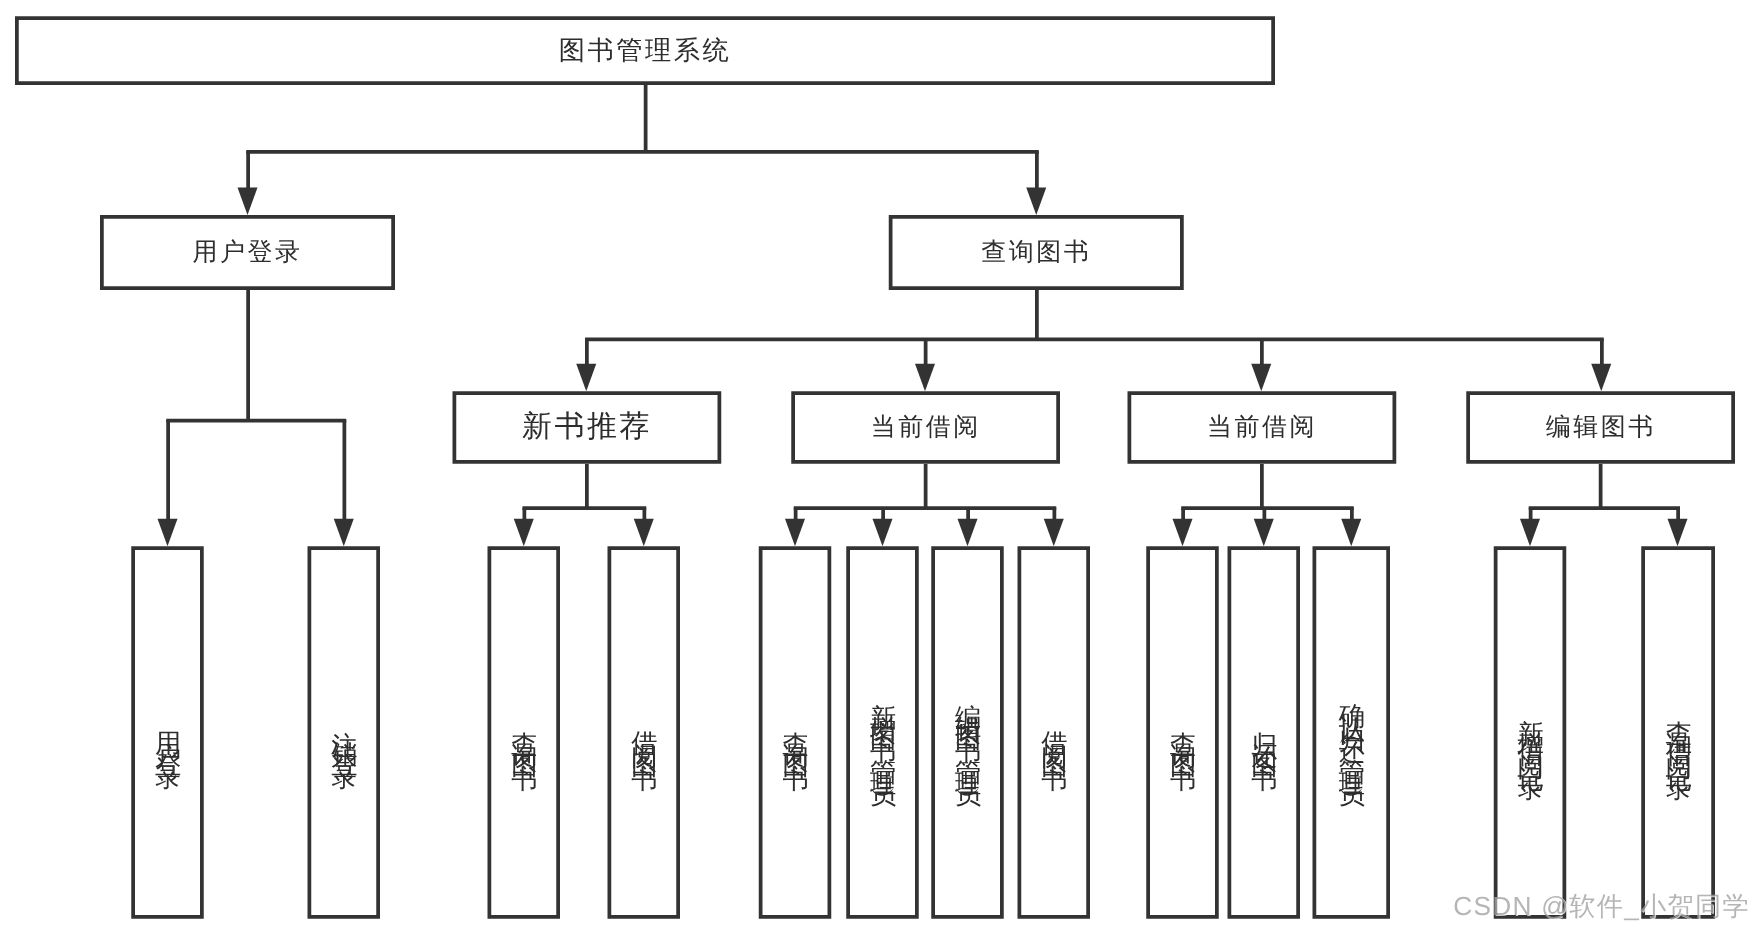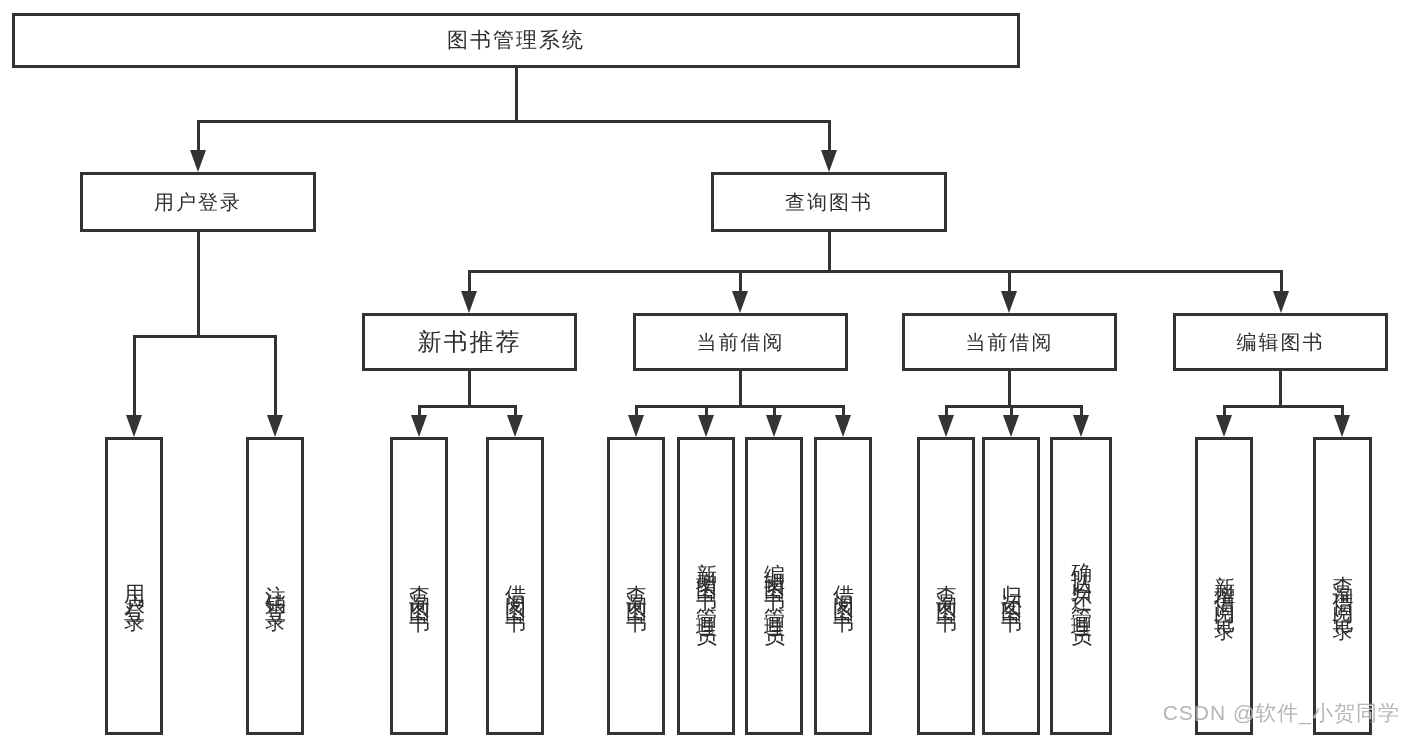--- a/index.html
+++ b/index.html
@@ -49,21 +49,21 @@
     position:absolute;
     width:0;height:0;
     border-left:8px solid transparent;
     border-right:8px solid transparent;
     border-top:22px solid var(--line);
     z-index:1;
   }
   .watermark{
     position:absolute;
     right:5px;
-    bottom:20px;
+    bottom:8px;
     font-size:21px;
     color:var(--wm);
     opacity:0.8;
     text-shadow:1px 1px 0 rgba(255,255,255,0.9);
     z-index:5;
     letter-spacing:1px;
   }
 </style>
 </head>
 <body>

